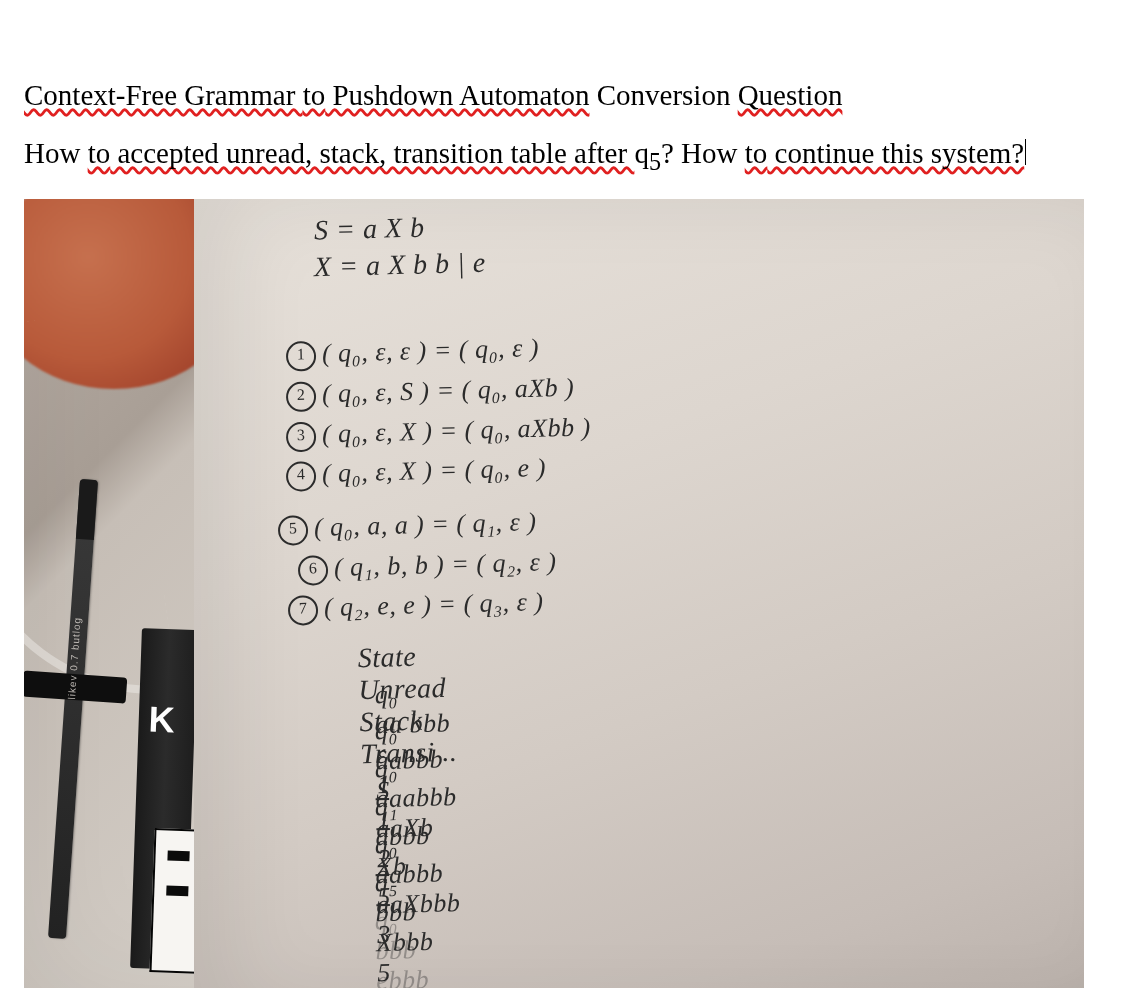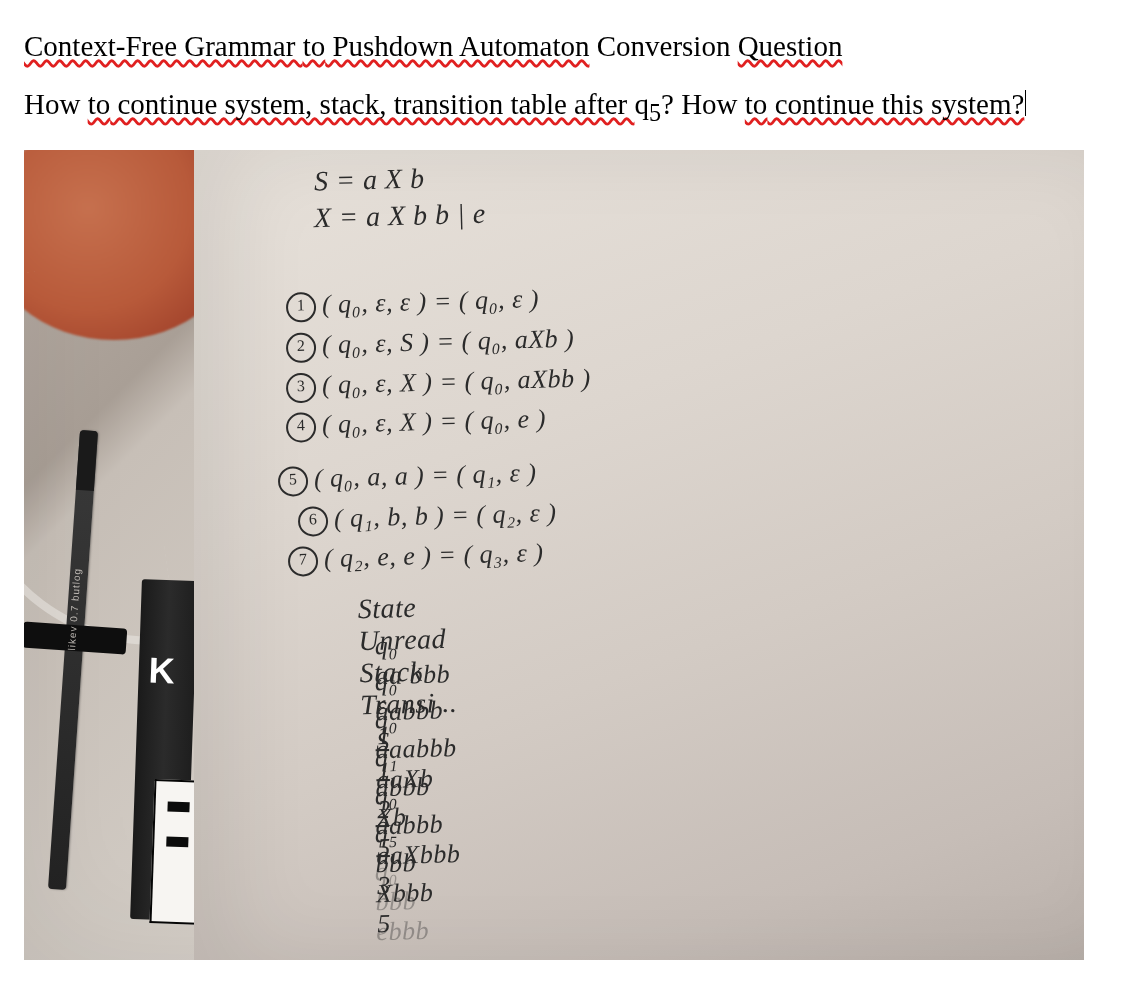--- a/index.html
+++ b/index.html
@@ -3,21 +3,22 @@
 <meta charset="utf-8">
 <style>
   body {
     margin: 0;
     padding: 0;
     font-family: "Times New Roman", serif;
     background: #fff;
     width: 1144px;
   }
   .doc-area {
-    padding: 28px 24px 0 24px;
+    padding: 37px 24px 0 24px;
+    margin-top: 40px;
   }
   .doc-title {
     font-size: 29px;
     font-weight: 400;
     margin-bottom: 20px;
     line-height: 1.3;
   }
   .doc-subtitle {
     font-size: 29px;
     font-weight: 400;
@@ -178,21 +179,21 @@
   }
 </style>
 </head>
 <body>
 
 <div class="doc-area">
   <div class="doc-title">
     <span class="sp">Context-Free Grammar </span><span class="sp">to</span><span class="sp"> Pushdown Automaton</span><span> Conversion </span><span class="sp">Question</span>
   </div>
   <div class="doc-subtitle">
-    <span>How </span><span class="sp">to</span><span class="sp"> continue system, stack, transition table after </span><span>q</span><sub>5</sub><span>? How </span><span class="sp">to</span><span class="sp cursor"> continue this system?</span>
+    <span>How </span><span class="sp">to</span><span class="sp"> accepted unread, stack, transition table after </span><span>q</span><sub>5</sub><span>? How </span><span class="sp">to</span><span class="sp cursor"> continue this system?</span>
   </div>
 </div>
 
 <div class="photo-wrap">
   <div class="blob-orange"></div>
   <div class="cable"></div>
   <div class="pen"></div>
   <div class="pen-label">likev 0.7 butlog</div>
   <div class="book-spine">
     <div class="k">K</div>

